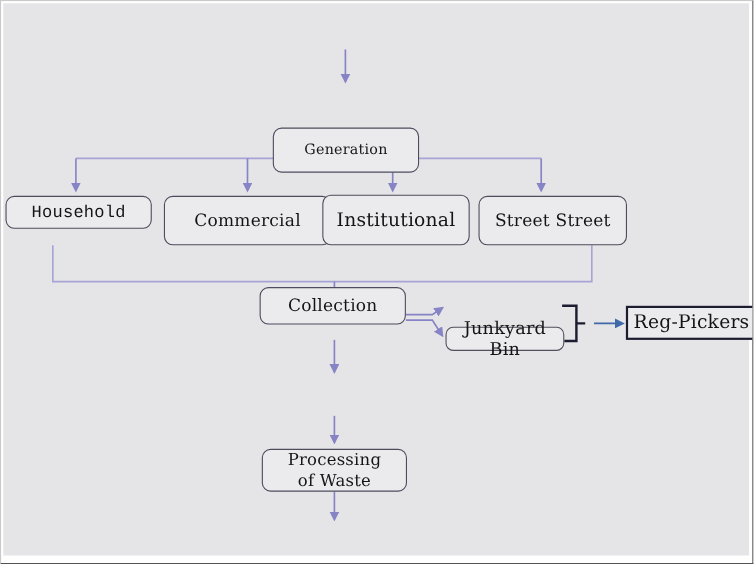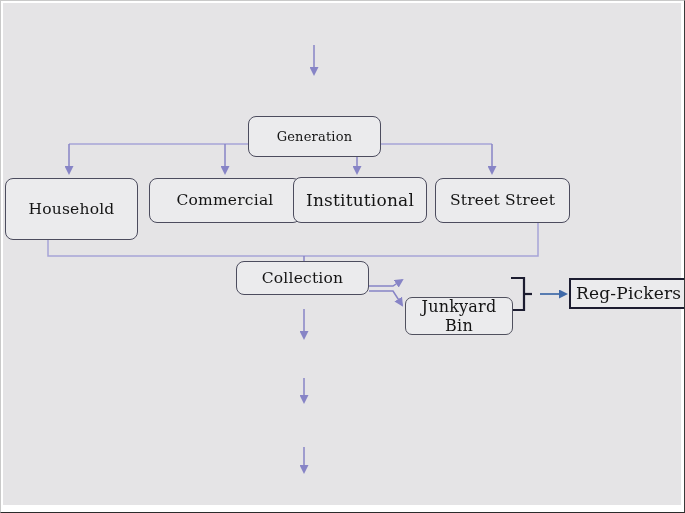--- a/index.html
+++ b/index.html
@@ -88,30 +88,31 @@
     <path class="blue-arrow" d="M539,293 L560,293" marker-end="url(#ah-blue)"></path>
 
     <path class="purple-arrow" d="M303,308 L303,337" marker-end="url(#ah-purple)"></path>
     <path class="purple-arrow" d="M303,377 L303,401" marker-end="url(#ah-purple)"></path>
     <path class="purple-arrow" d="M303,446 L303,471" marker-end="url(#ah-purple)"></path>
   </svg>
 
 
   <div class="node" style="left:247px; top:79px; width:133px; height:41px; font-size:13px;margin-top:36px;">Generation</div>
 
-  <div class="node" style="left:4px; top:177px; width:133px; height:62px; font-size:15.5px;">Household</div>
+  <div class="node" style="left:4px; top:177px; width:133px; height:30px; font-size:15.5px;font-family:Liberation Mono, monospace;">Household</div>
 
   <div class="node" style="left:148px; top:177px; width:152px; height:45px; font-size:15.5px;">Commercial</div>
 
   <div class="node" style="left:292px; top:176px; width:134px; height:46px; font-size:17px;">Institutional</div>
 
   <div class="node" style="left:434px; top:177px; width:135px; height:45px; font-size:15.5px;">Street Street</div>
 
   <div class="node" style="left:235px; top:260px; width:133px; height:34px; font-size:15.5px;">Collection</div>
 
 
-  <div class="node sub" style="left:404px; top:296px; width:108px; height:38px; font-size:16px; border-radius:7px;">Junkyard Bin</div>
+  <div class="node sub" style="left:404px; top:296px; width:108px; height:22px; font-size:16px; border-radius:7px;">Junkyard Bin</div>
 
   <div class="node hard" style="left:568px; top:277px; width:123px; height:31px; font-size:17px;">Reg-Pickers</div>
 
 
+  <div class="node" style="left:237px; top:407px; width:132px; height:39px; font-size:15px; line-height:1.25; padding:0 14px;">Processing of Waste</div>
 
 </div>
 
 </body></html>

